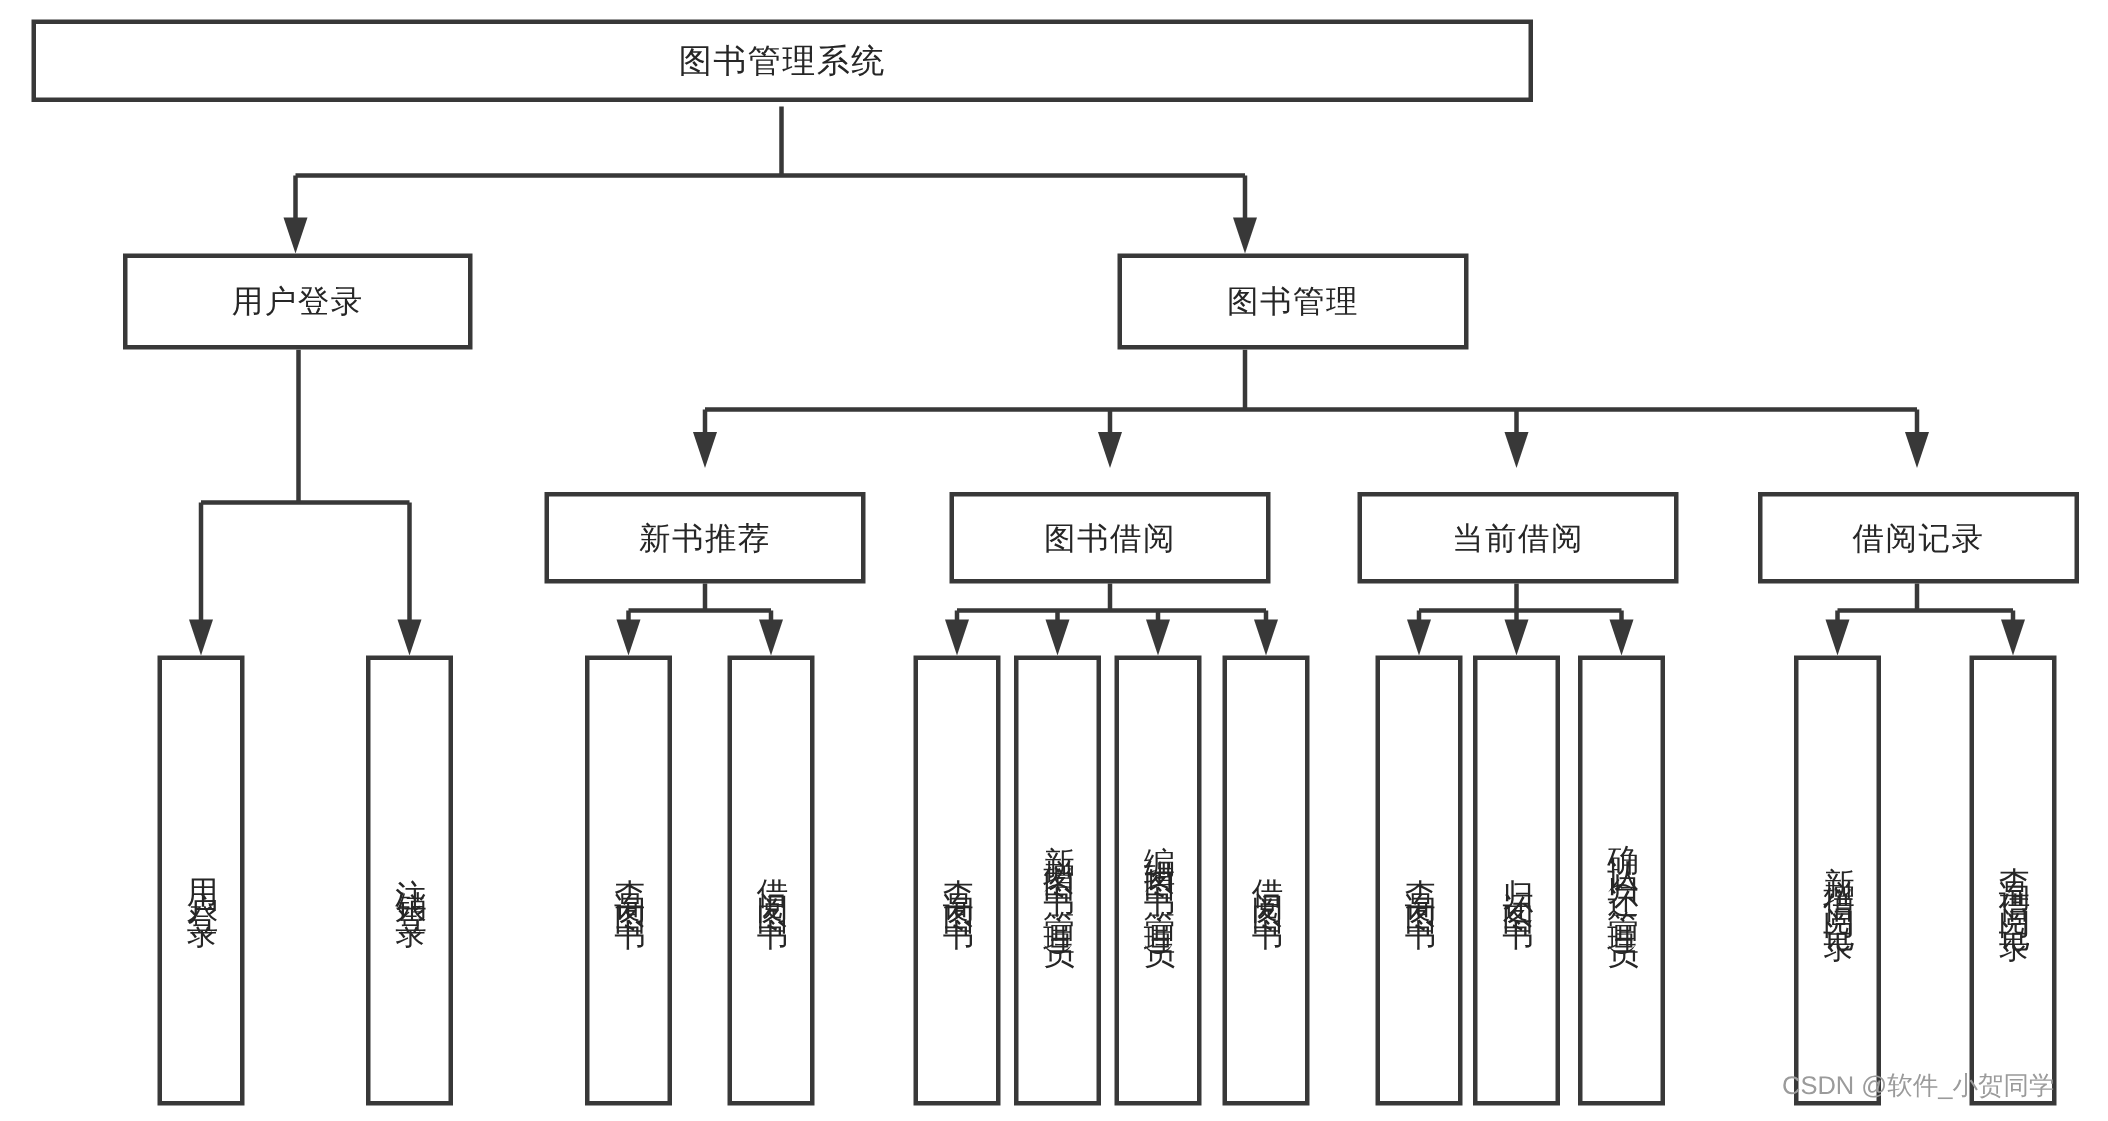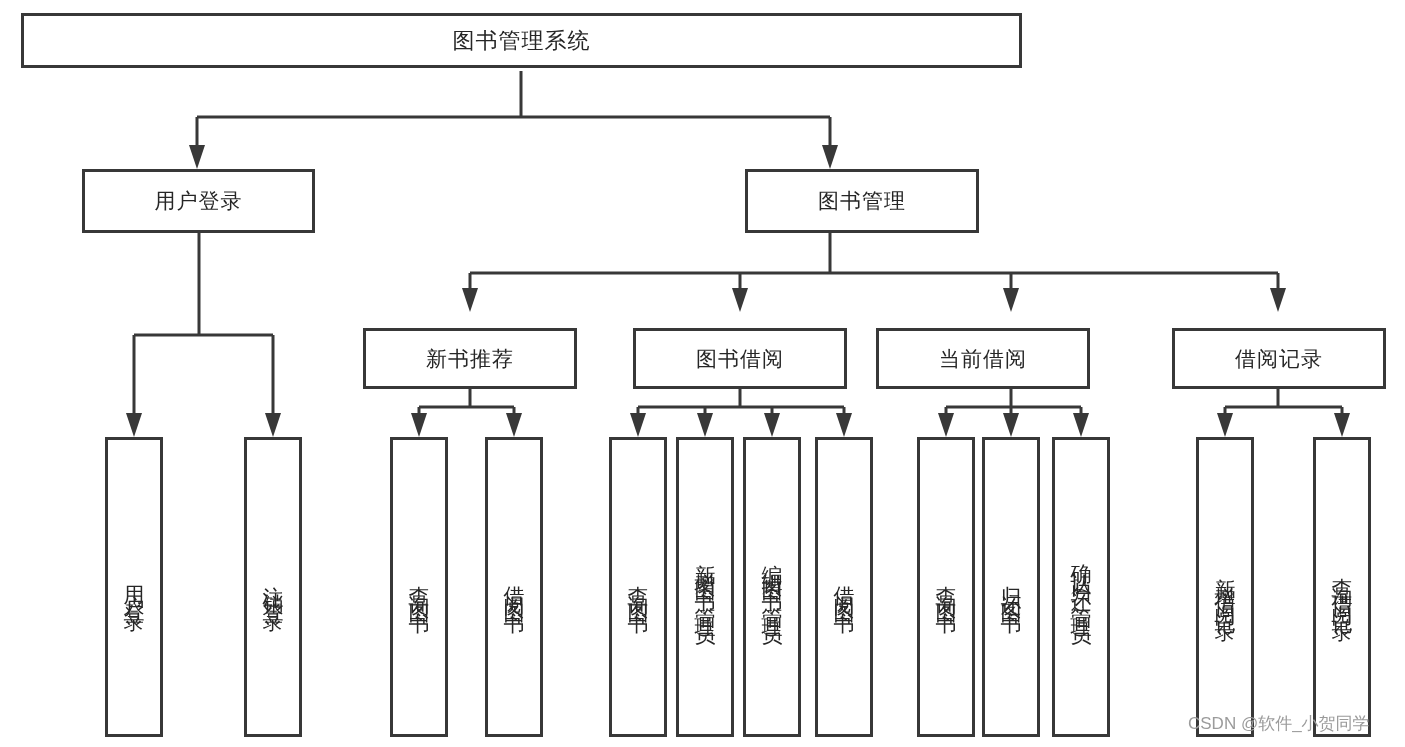--- a/index.html
+++ b/index.html
@@ -26,21 +26,21 @@
     font-size:21px;
     letter-spacing:1px;
   }
   .node.root{left:21px;top:13px;width:1001px;height:55px;font-size:22px;}
   .node.l2{top:169px;width:233px;height:64px;}
   .node.l2.b1{left:82px;}
   .node.l2.b2{left:745px;width:234px;}
   .node.l3{top:312px;width:214px;height:61px;margin-top:16px;}
   .node.l3.m1{left:363px;}
   .node.l3.m2{left:633px;font-family:Liberation Serif, serif;}
-  .node.l3.m3{left:876px;}
+  .node.l3.m3{left:905px;}
   .node.l3.m4{left:1172px;}
   .leaf{
     position:absolute;
     box-sizing:border-box;
     top:437px;width:58px;height:300px;
     border:3px solid var(--line);
     background:#ffffff;
     display:flex;align-items:center;justify-content:center;
     z-index:2;
   }

